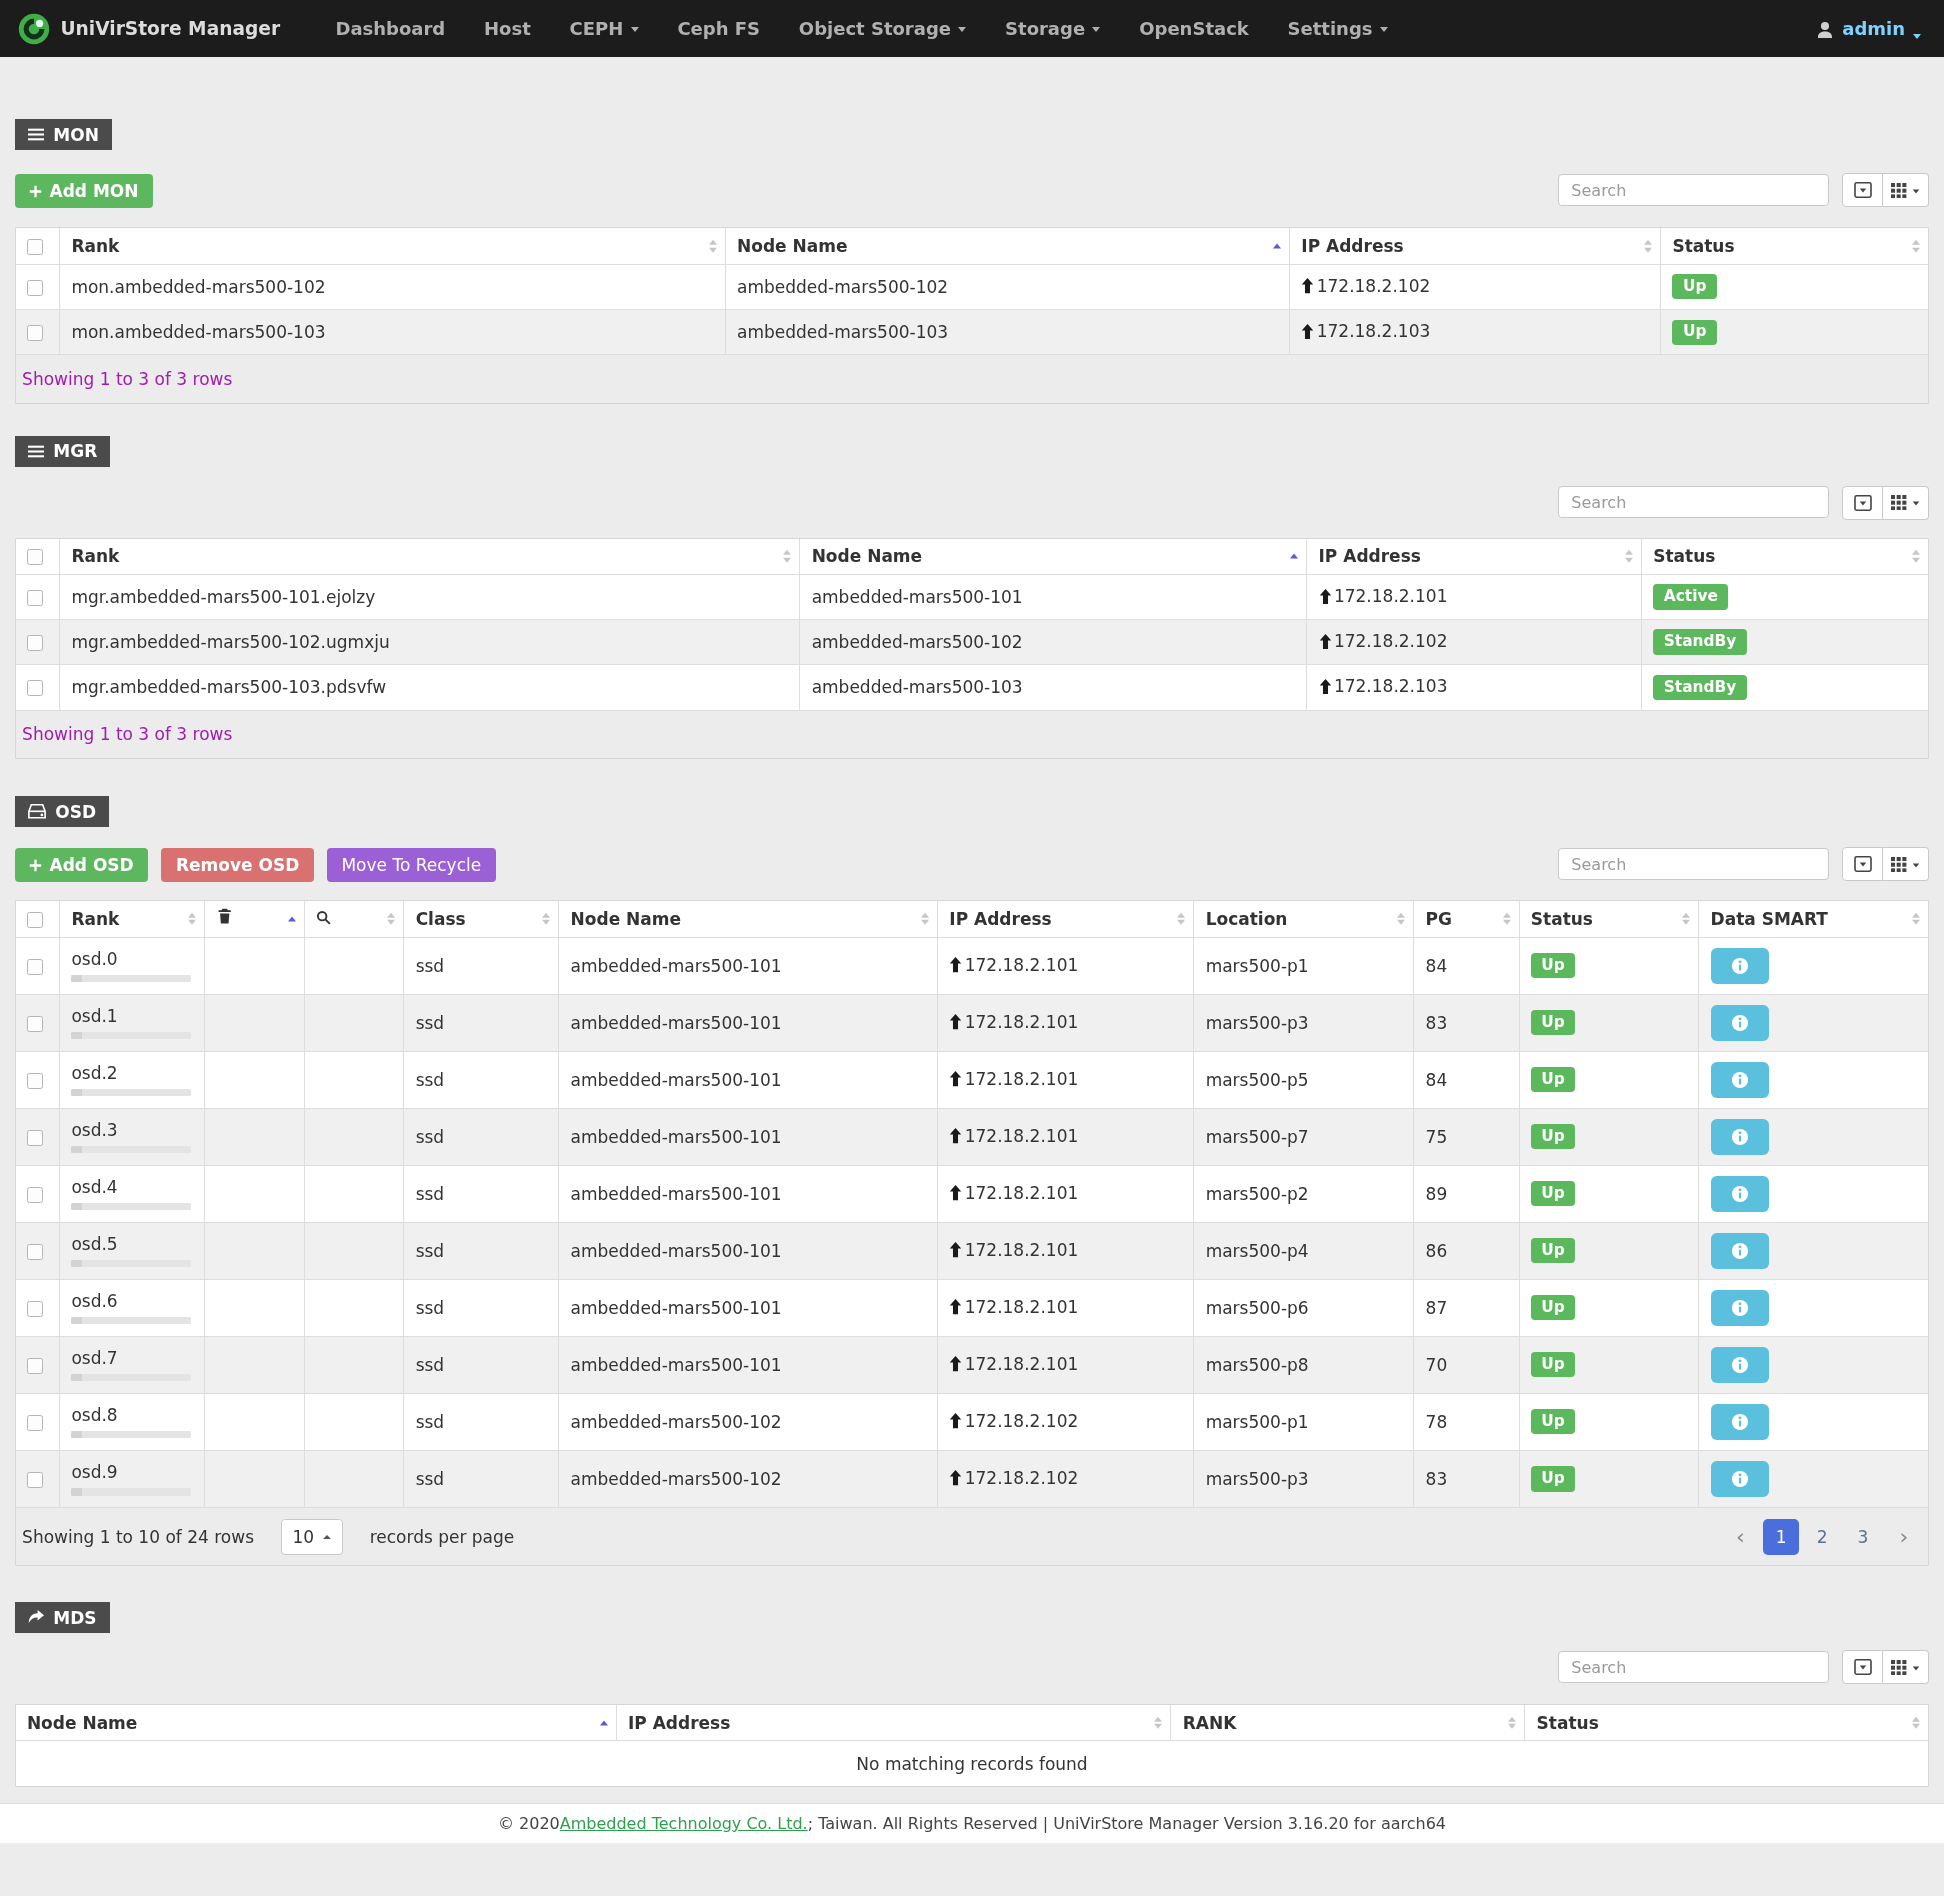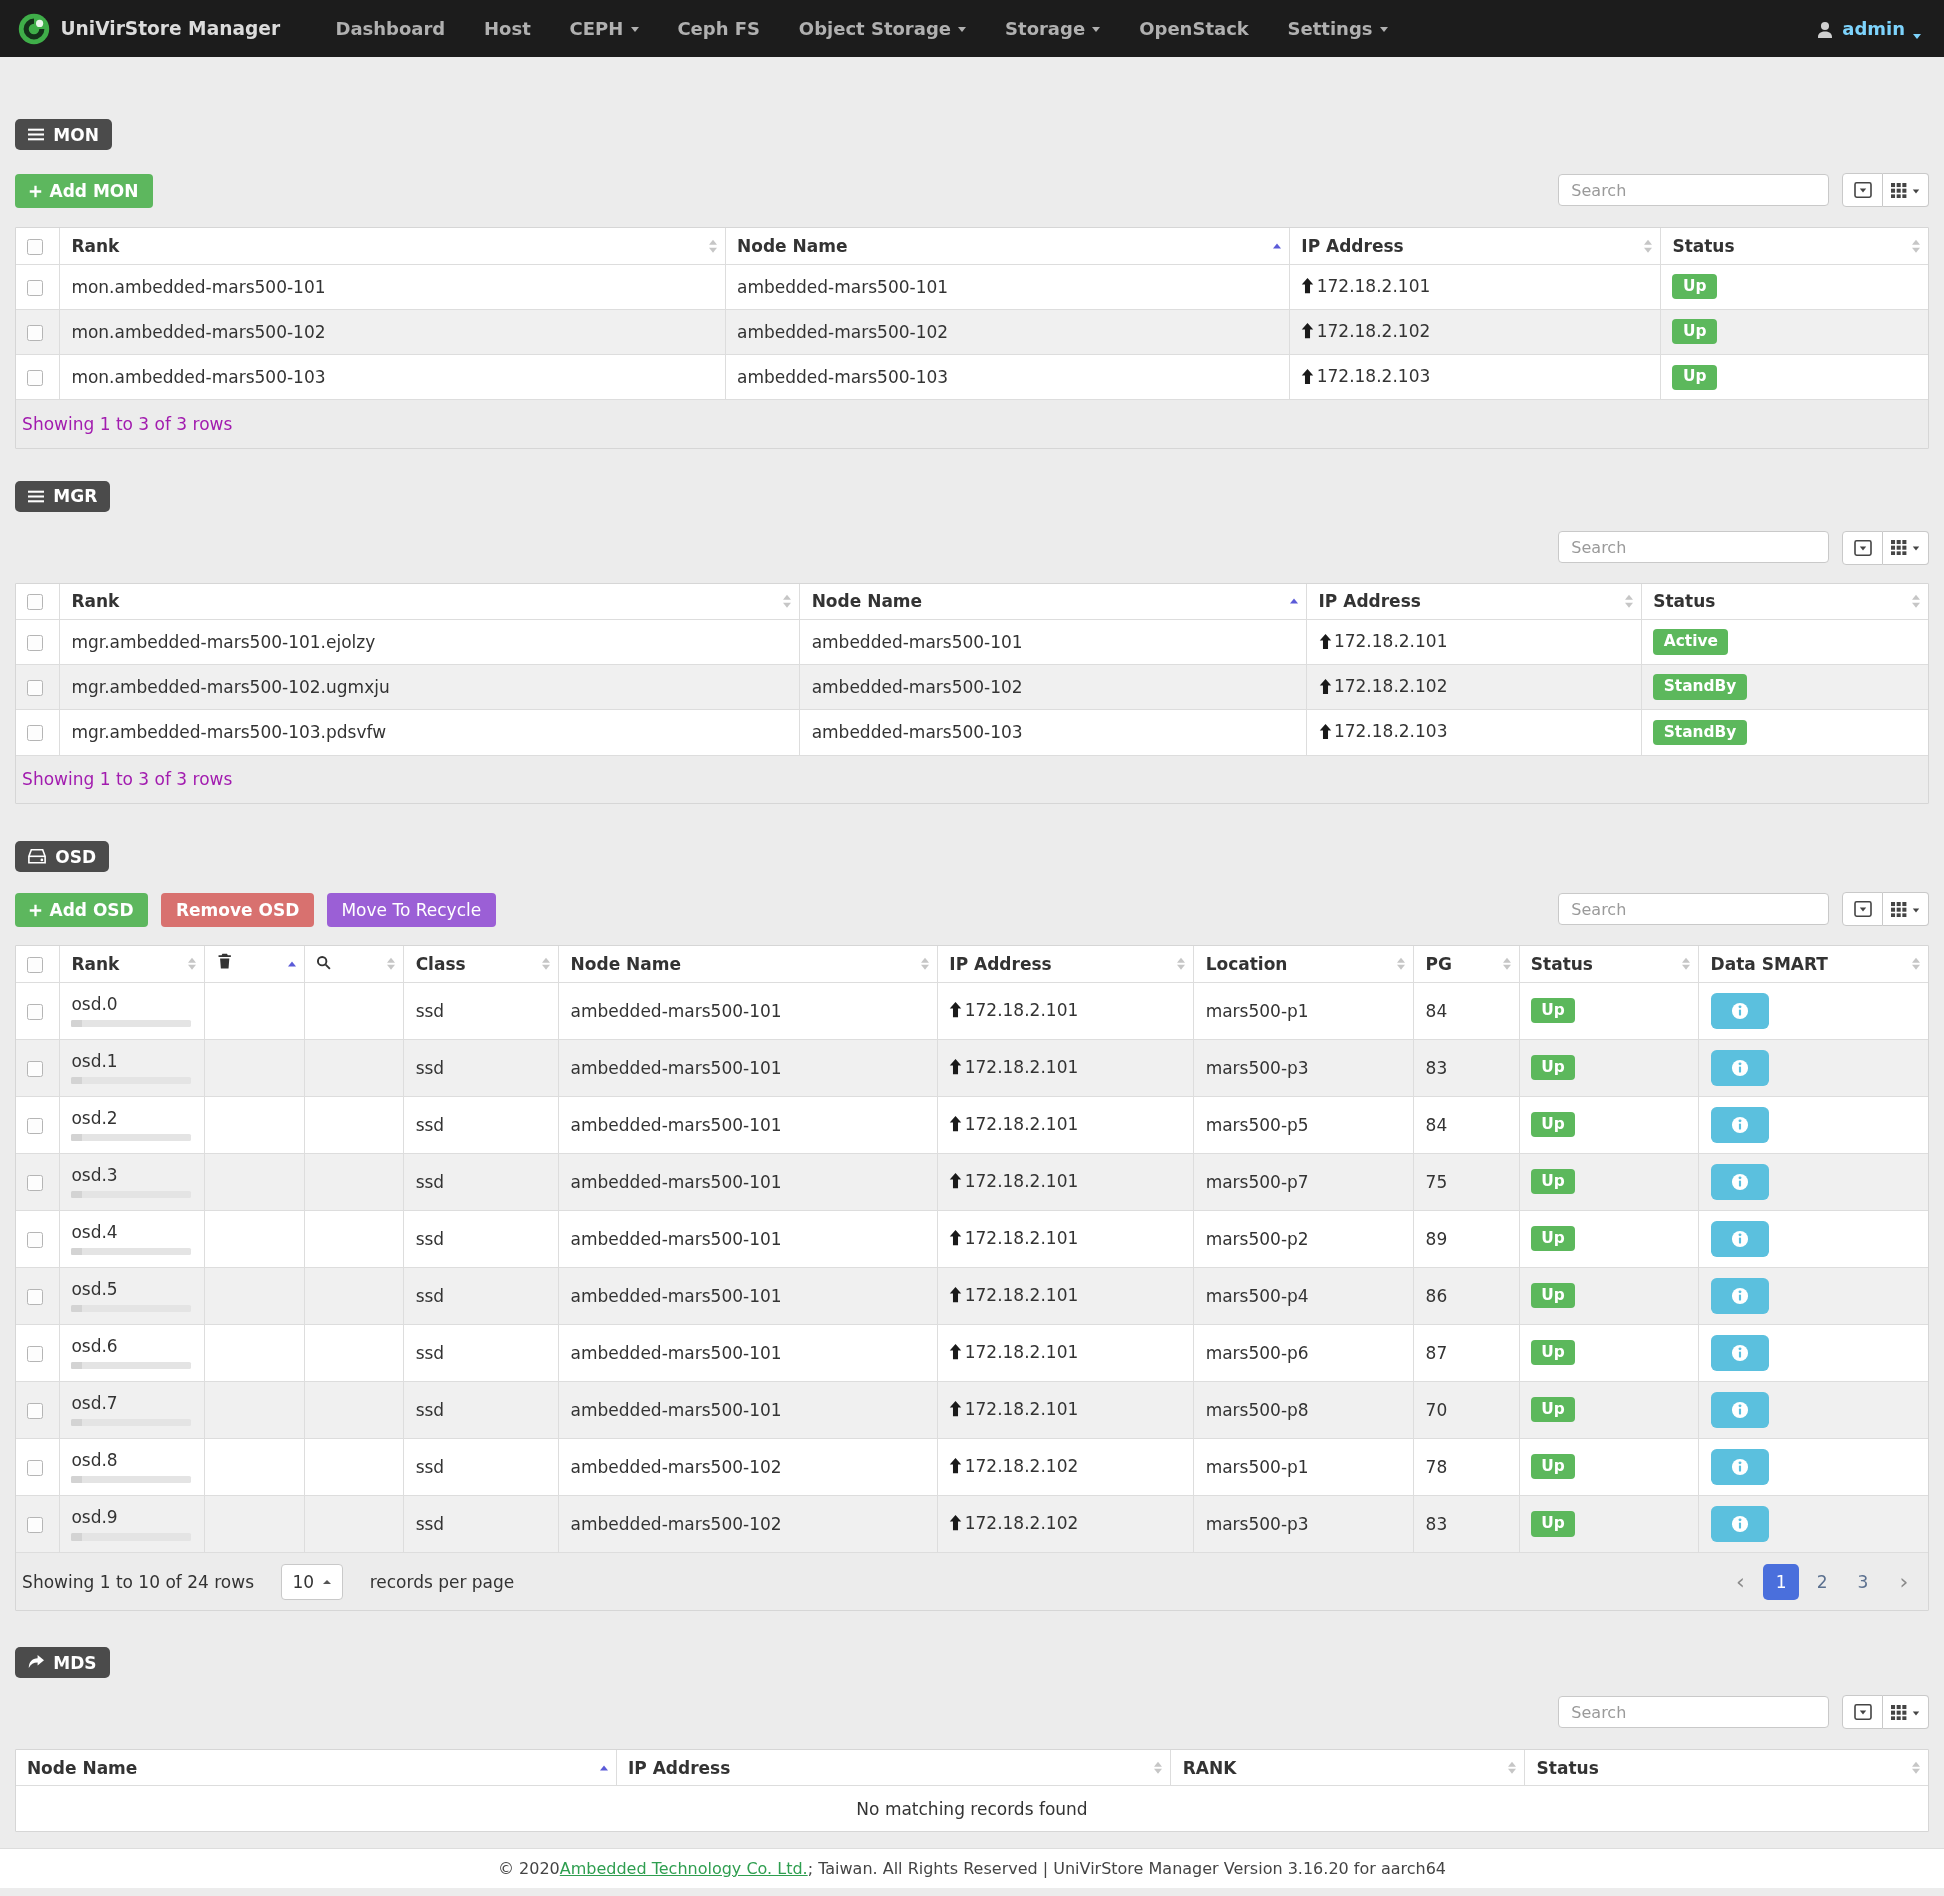--- a/index.html
+++ b/index.html
@@ -12,21 +12,21 @@
   }
   
   .navbar{height:57px;background:#1c1c1c;display:flex;align-items:center;padding:0 18px}
   .brand{display:flex;align-items:center;gap:10.5px;color:#dcdcdc;font-size:18.6px;font-weight:bold;cursor:pointer}
   .nav-menu{display:flex;margin-left:36px;height:100%}
   .nav-item{display:flex;align-items:center;gap:7.3px;padding:0 19.4px;color:#b0b0b0;font-weight:bold;font-size:18px;cursor:pointer}
   .nav-right{margin-left:auto;display:flex;align-items:flex-end;gap:8px;color:#7dd3fc;font-weight:bold;font-size:18px;cursor:pointer;padding:0 4.9px}
   .caret{width:0;height:0;border-left:4.9px solid transparent;border-right:4.9px solid transparent;border-top:5.7px solid currentColor;display:inline-block;margin-top:2.4px}
   
   .content{padding:0 14.6px}
-  .badge-title{display:inline-flex;align-items:center;gap:9.7px;background:#4b4b4b;color:#fff;font-weight:bold;font-size:17px;padding:5.7px 13px;border-radius:5px;height:31px}
+  .badge-title{display:inline-flex;align-items:center;gap:9.7px;background:#4b4b4b;color:#fff;font-weight:bold;font-size:17px;padding:5.7px 13px;border-radius:0;height:31px}
   .toolbar{display:flex;align-items:flex-start;justify-content:space-between}
   .left-btns{display:flex;gap:13px}
   .btn{display:inline-flex;align-items:center;gap:7.3px;border:none;border-radius:4px;padding:0 14.6px;height:34px;font-size:17px;color:#fff;font-family:inherit;cursor:pointer;font-weight:bold}
   .btn-green{background:#5db75e}
   .btn-red{background:#d8716f}
   .btn-purple{background:#9b5fd6;font-weight:normal}
   .search-area{display:flex;margin-left:auto}
   .search-input{width:271px;height:32px;border:0.8px solid #c9c9c9;border-radius:4px;padding:0 12px;font-size:16px;font-family:inherit;color:#444;background:#fff;outline:none}
   .search-input::placeholder{color:#9a9a9a}
   .btn-group{display:flex;margin-left:13px;margin-top:-0.8px}
@@ -196,32 +196,20 @@
               </span></th>
           <th><span>Status</span><span class="sort">
                 <i class="tri-up"></i>
                 <i class="tri-down"></i>
               </span></th>
         </tr>
       </thead>
       <tbody>
           <tr>
           <td><span class="checkbox"></span></td>
-          <td>mon.ambedded-mars500-101</td>
-          <td>ambedded-mars500-101</td>
-          <td><span class="ip-wrap">
-                <svg width="13" height="15.4" viewBox="0 0 17 20">
-                  <path fill="#1a1a1a" d="M8.5 0 16 8.5h-4.2V20H5.2V8.5H1z"></path>
-                </svg>
-                <span>172.18.2.101</span>
-              </span></td>
-          <td><span class="badge-st">Up</span></td>
-        </tr>
-          <tr>
-          <td><span class="checkbox"></span></td>
           <td>mon.ambedded-mars500-102</td>
           <td>ambedded-mars500-102</td>
           <td><span class="ip-wrap">
                 <svg width="13" height="15.4" viewBox="0 0 17 20">
                   <path fill="#1a1a1a" d="M8.5 0 16 8.5h-4.2V20H5.2V8.5H1z"></path>
                 </svg>
                 <span>172.18.2.102</span>
               </span></td>
           <td><span class="badge-st">Up</span></td>
         </tr>

